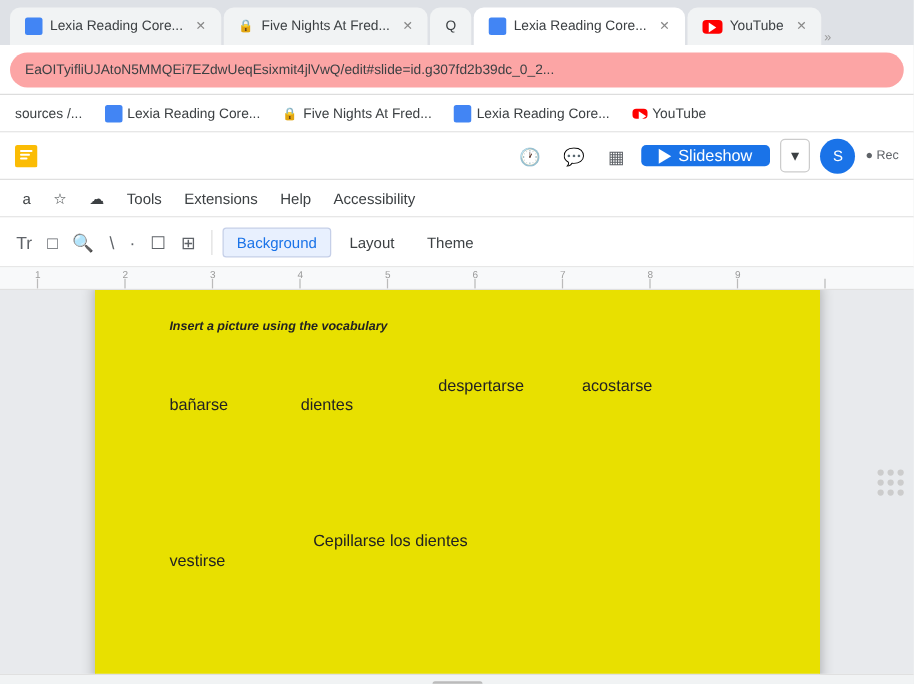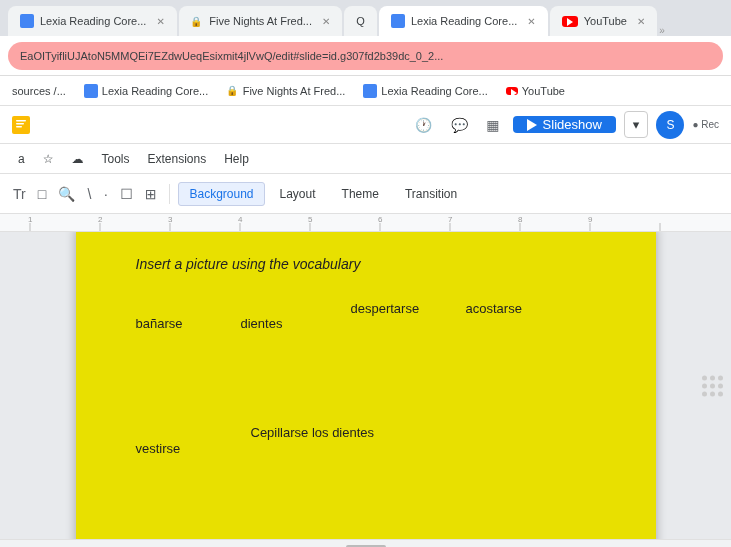--- a/index.html
+++ b/index.html
@@ -271,23 +271,23 @@
       overflow: hidden;
     }
 
     .slide-text {
       position: absolute;
       font-size: 13px;
       color: #222;
       font-weight: 500;
     }
     .slide-text.title {
-      font-size: 14px;
+      font-size: 10px;
       font-style: italic;
-      font-weight: 400;
+      font-weight: 700;
     }
     .panel-dots {
       display: flex;
       flex-direction: column;
       gap: 3px;
       align-items: center;
     }
     .dot-row {
       display: flex;
       gap: 3px;
@@ -439,37 +439,37 @@
     </div>
   </div>
 
   <div class="menu-bar">
     <span class="menu-item">a</span>
     <span class="menu-item">☆</span>
     <span class="menu-item">☁</span>
     <span class="menu-item">Tools</span>
     <span class="menu-item">Extensions</span>
     <span class="menu-item">Help</span>
+    <span class="menu-item">Accessibility</span>
   </div>
 
   <div class="toolbar">
     <div class="toolbar-icon-group">
       <span class="t-icon">Tr</span>
       <span class="t-icon">□</span>
       <span class="t-icon">🔍</span>
       <span class="t-icon">\</span>
       <span class="t-icon">·</span>
       <span class="t-icon">☐</span>
       <span class="t-icon">⊞</span>
     </div>
     <div class="toolbar-separator"></div>
     <button class="toolbar-btn active">Background</button>
     <button class="toolbar-btn">Layout</button>
     <button class="toolbar-btn">Theme</button>
-    <button class="toolbar-btn">Transition</button>
   </div>
 
   <div class="ruler">
     <div class="ruler-marks">
       <svg width="731" height="18">
         <rect width="731" height="18" fill="#f8f9fa"></rect>
 
         <g fill="#999" font-size="8" font-family="Arial">
           <line x1="30" y1="10" x2="30" y2="18" stroke="#bbb" stroke-width="1"></line>
           <text x="28" y="9">1</text>

